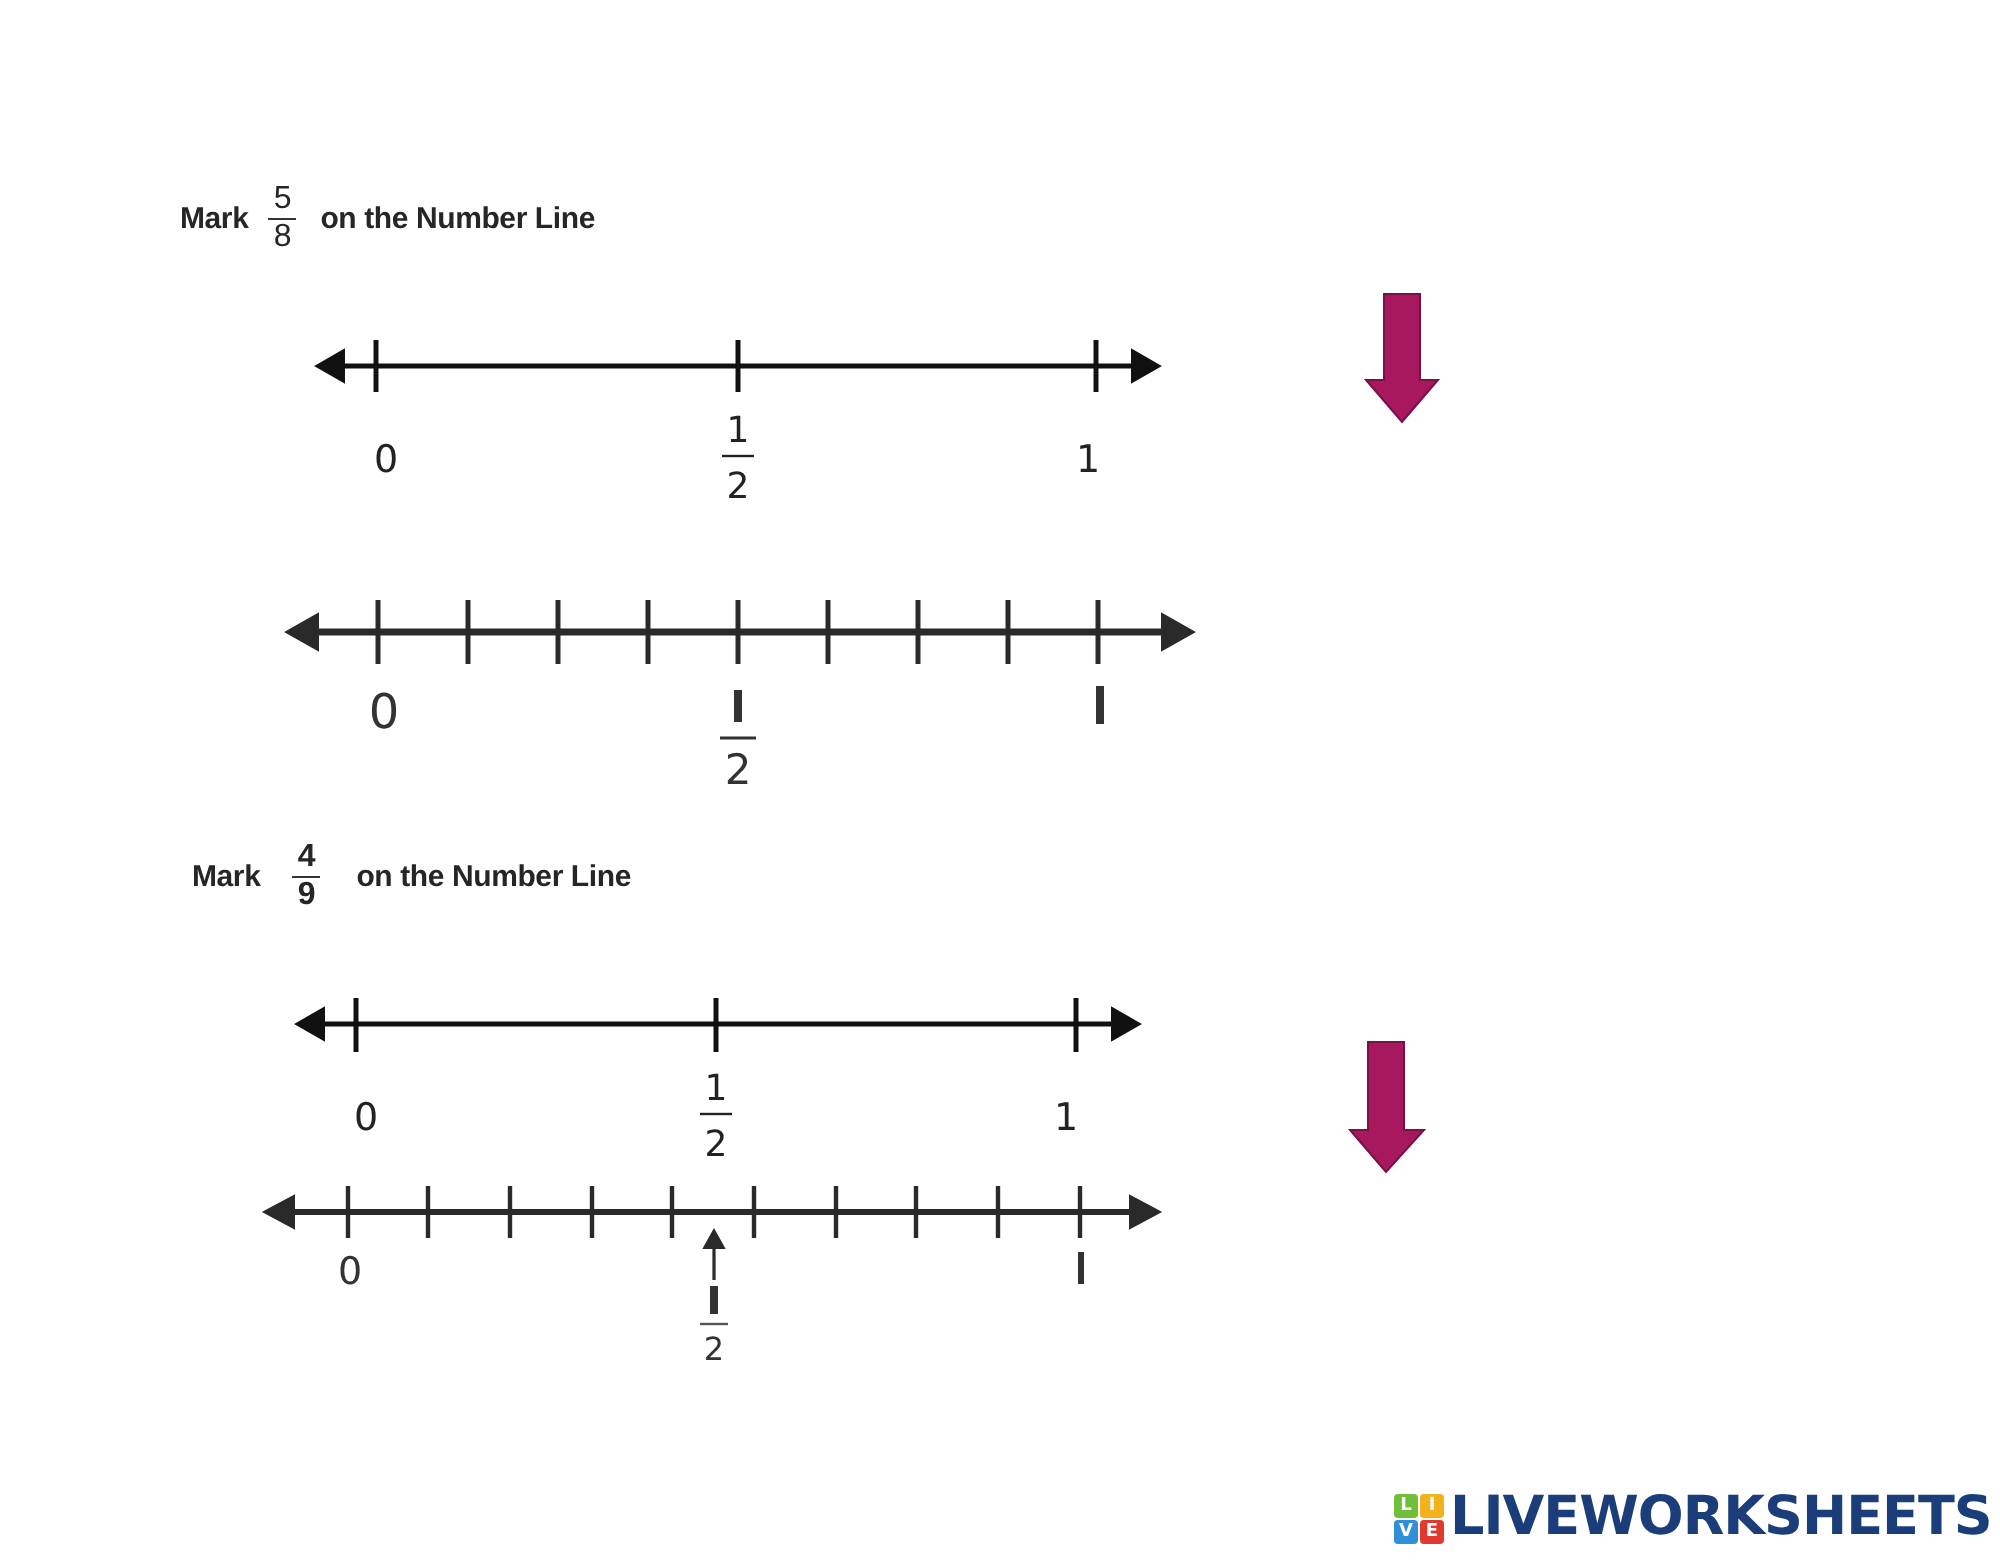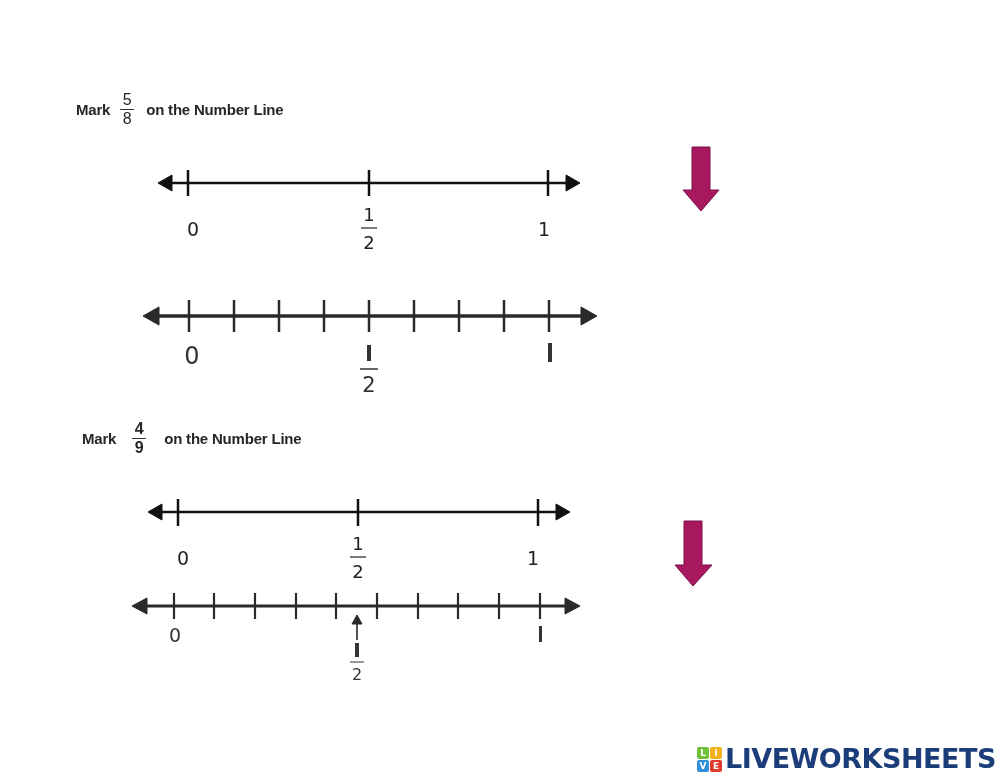--- a/index.html
+++ b/index.html
@@ -1,20 +1,20 @@
 <!DOCTYPE html>
 <html><head>
   <meta charset="utf-8">
   <style>
     html, body { margin: 0; padding: 0; background: #ffffff; }
     body { width: 1000px; height: 781px; position: relative; overflow: hidden;
            font-family: "DejaVu Sans", sans-serif; color: #1a1a1a; }
     .prompt { position: absolute; display: flex; align-items: center;
               font-family: "Liberation Sans", sans-serif; font-weight: bold;
-              font-size: 15px; color: #262626; letter-spacing: -0.2px; }
+              font-size: 15px; color: #262626; letter-spacing: -0.2px; margin-left: 14px; }
     .frac { display: inline-flex; flex-direction: column; align-items: center;
             margin: 0 12px 0 10px; font-weight: normal; font-size: 16px; line-height: 16px; }
     .frac.bold { font-weight: bold; }
     .frac .bar { width: 14px; height: 1px; background: #333; margin: 1px 0; }
     svg { position: absolute; left: 0; top: 0; }
     .logo { position: absolute; left: 697px; top: 745px; display: flex; align-items: center; }
     .logo-grid { display: grid; grid-template-columns: 12px 12px; grid-template-rows: 12px 12px;
                  gap: 1px; margin-right: 3px; }
     .logo-grid span { display: flex; align-items: center; justify-content: center;
                       font-size: 9px; font-weight: bold; color: #fff; border-radius: 2px;

